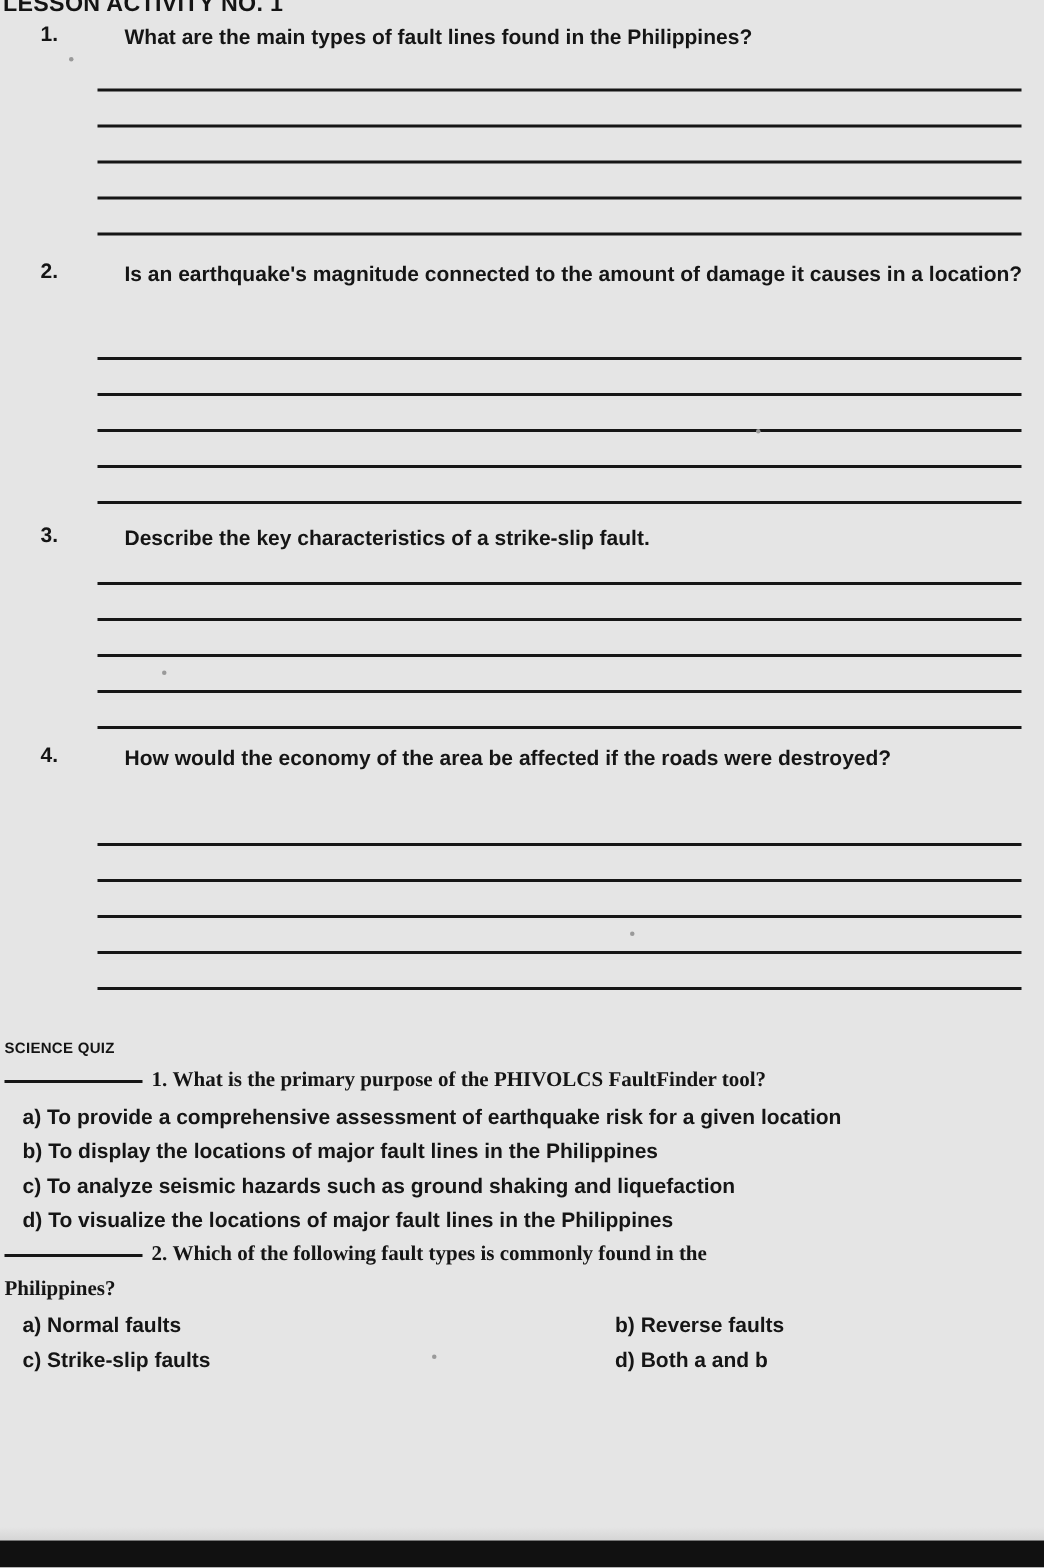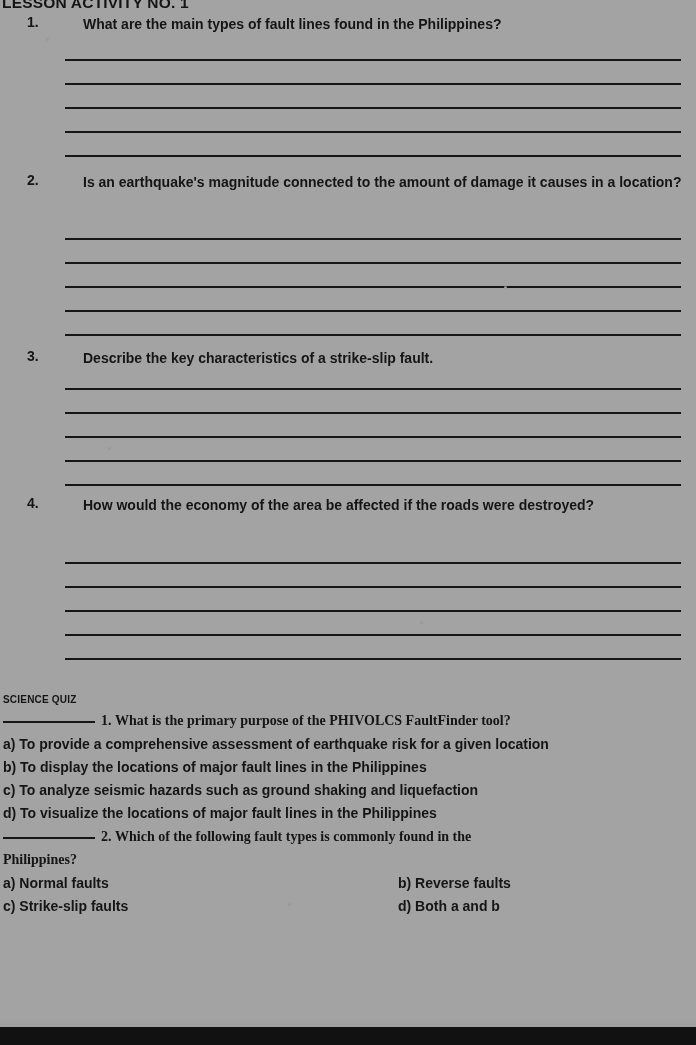--- a/index.html
+++ b/index.html
@@ -12,21 +12,21 @@
     height: 1045px;
     background: #ffffff;
     font-family: "Liberation Sans", sans-serif;
     overflow: hidden;
   }
 
   .page {
     position: relative;
     width: 696px;
     height: 1045px;
-    background: #a3a3a3;
+    background: #e5e5e5;
     overflow: hidden;
   }
 
   
   .sheet-title {
     position: absolute;
     left: 2px;
     top: -6px;
     font-size: 15.5px;
     font-weight: bold;
@@ -113,20 +113,21 @@
     font-weight: bold;
     color: #151515;
     line-height: 23px;
   }
   .quiz-option {
     font-size: 14px;
     font-weight: bold;
     color: #151515;
     line-height: 23px;
     white-space: nowrap;
+    margin-left: 12px;
   }
   .quiz-option-grid {
     position: relative;
     height: 23px;
   }
   .quiz-option-grid .col-a {
     position: absolute;
     left: 0;
     top: 0;
   }

